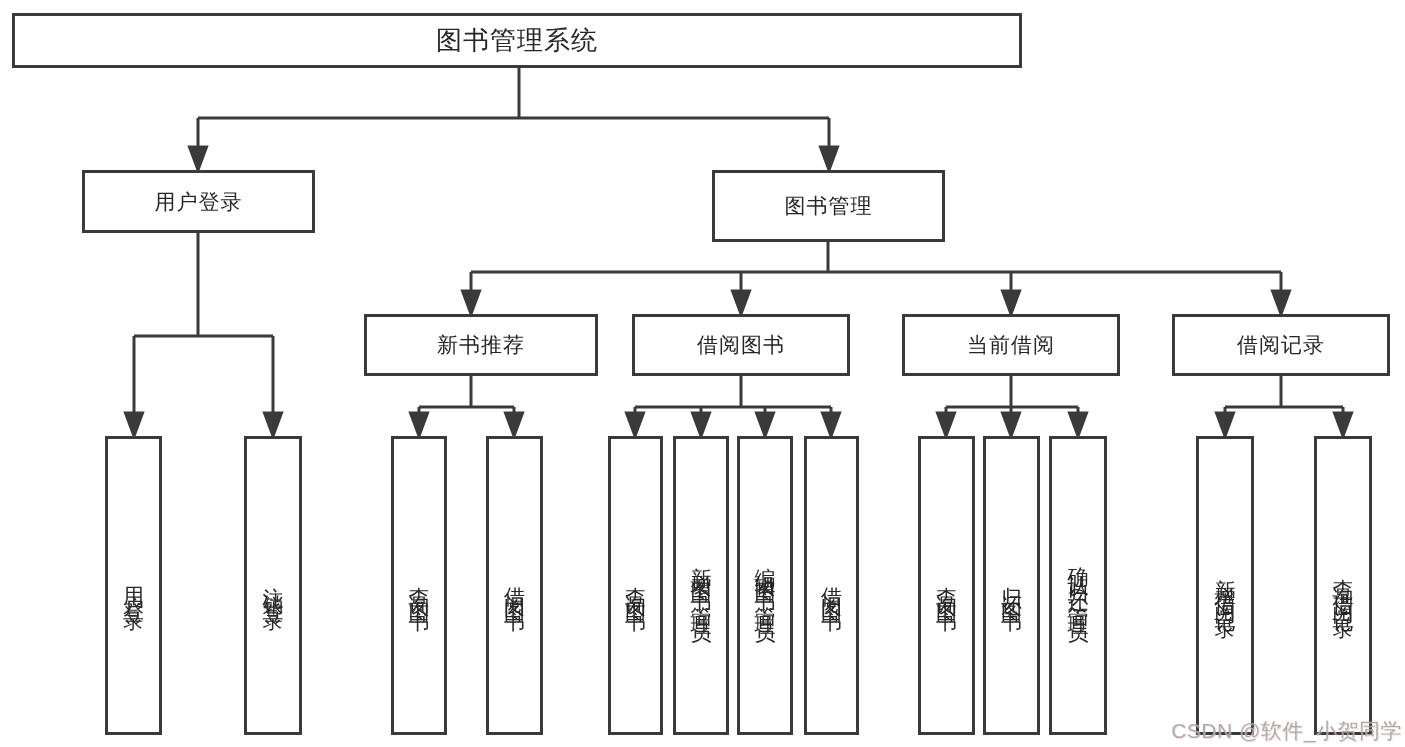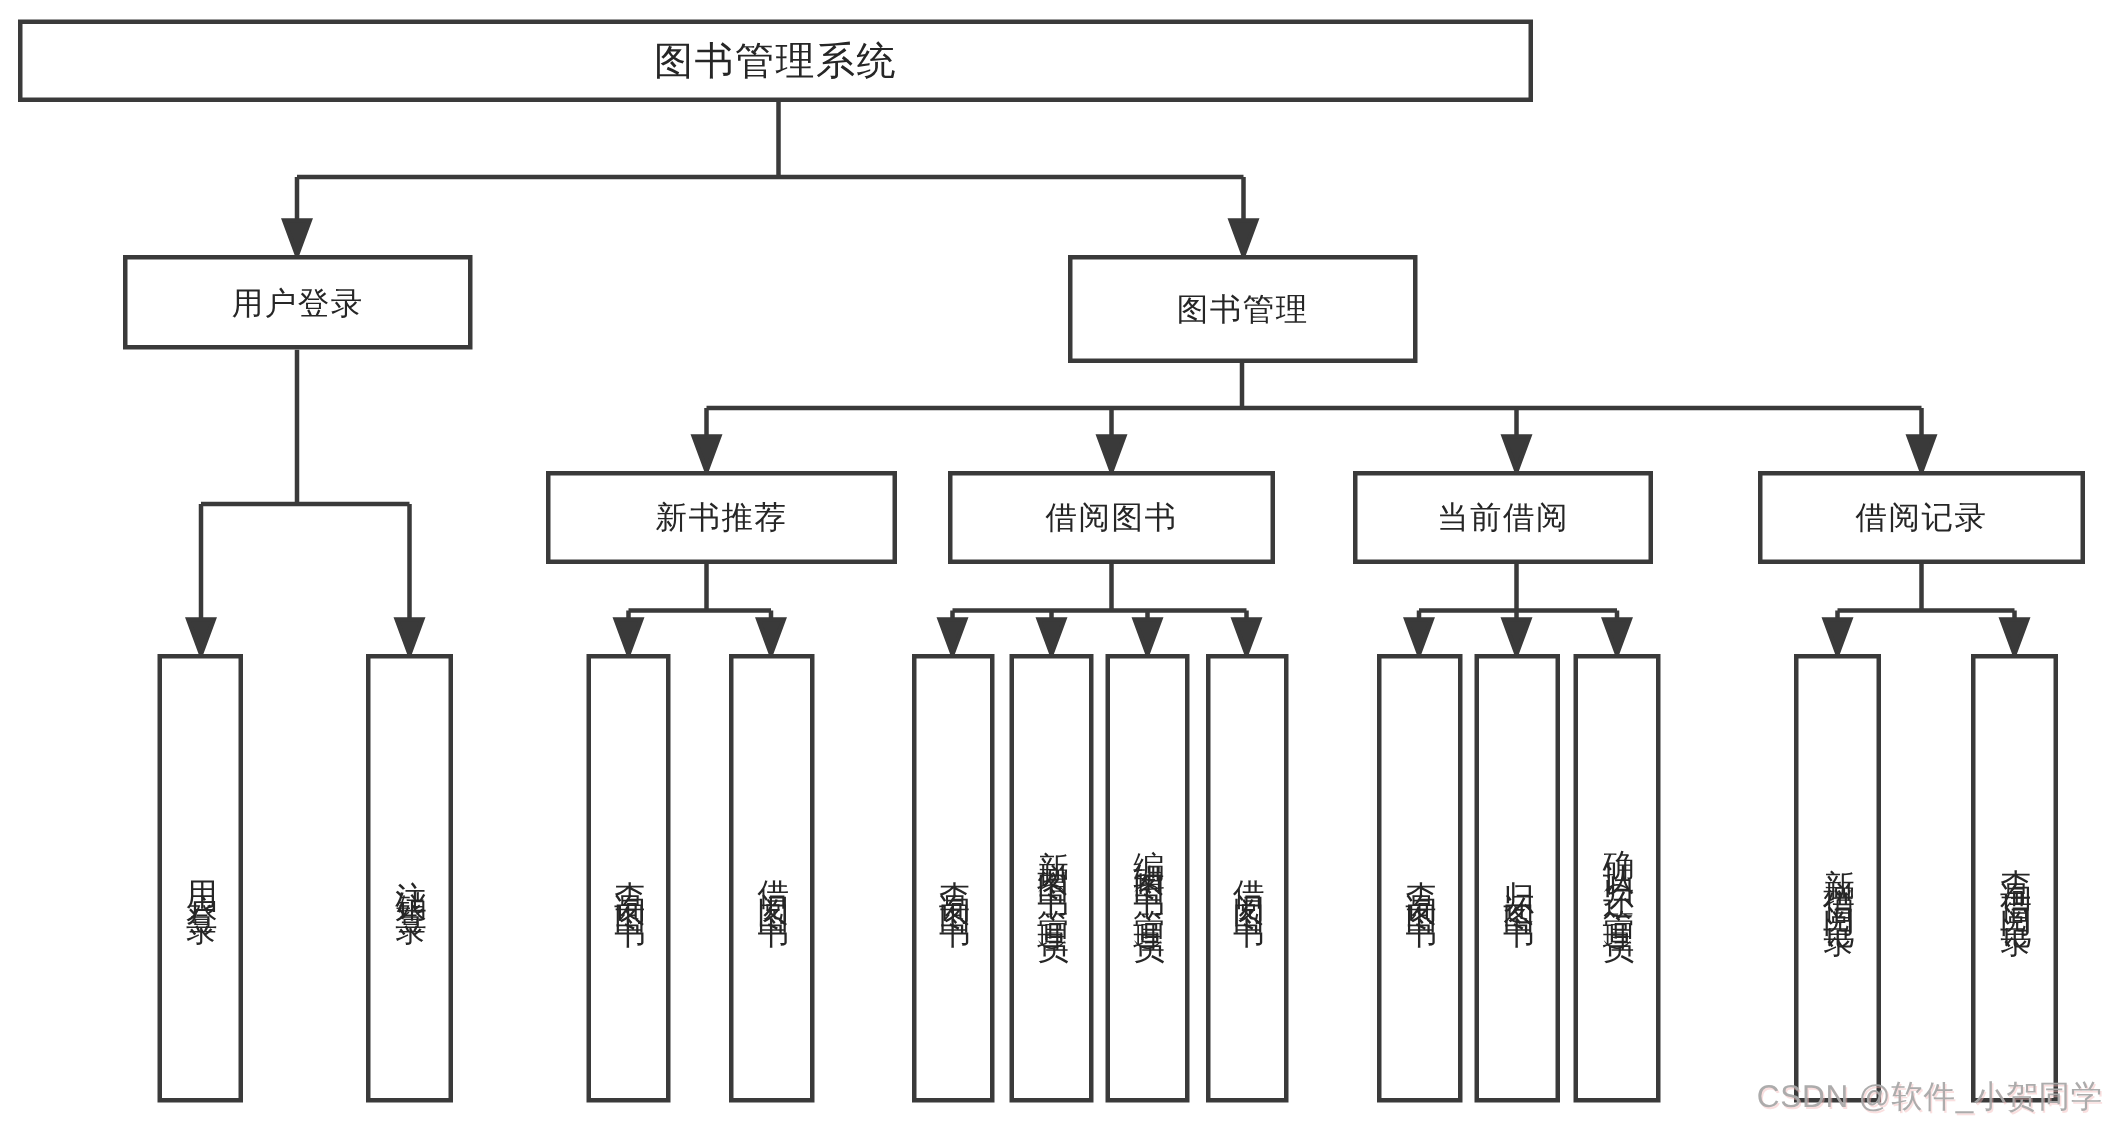--- a/index.html
+++ b/index.html
@@ -101,21 +101,21 @@
     </g>
   </svg>
 
   <div class="node root" style="left:12px; top:13px; width:1010px; height:55px;">图书管理系统</div>
 
   <div class="node" style="left:82px; top:170px; width:233px; height:63px;">用户登录</div>
   <div class="node" style="left:712px; top:170px; width:233px; height:72px;">图书管理</div>
 
   <div class="node" style="left:364px; top:314px; width:234px; height:62px;">新书推荐</div>
   <div class="node" style="left:632px; top:314px; width:218px; height:62px;">借阅图书</div>
-  <div class="node" style="left:902px; top:314px; width:200px; height:62px;">当前借阅</div>
+  <div class="node" style="left:902px; top:314px; width:218px; height:62px;">当前借阅</div>
   <div class="node" style="left:1172px; top:314px; width:218px; height:62px;">借阅记录</div>
 
   <div class="node v" style="left:105px; top:436px; width:57px; height:299px;">用户登录</div>
   <div class="node v" style="left:244px; top:436px; width:58px; height:299px;">注销登录</div>
 
   <div class="node v" style="left:391px; top:436px; width:56px; height:299px;">查询图书</div>
   <div class="node v" style="left:486px; top:436px; width:57px; height:299px;">借阅图书</div>
 
   <div class="node v" style="left:608px; top:436px; width:55px; height:299px;">查询图书</div>
   <div class="node v" style="left:673px; top:436px; width:56px; height:299px;">新增图书（管理员）</div>

